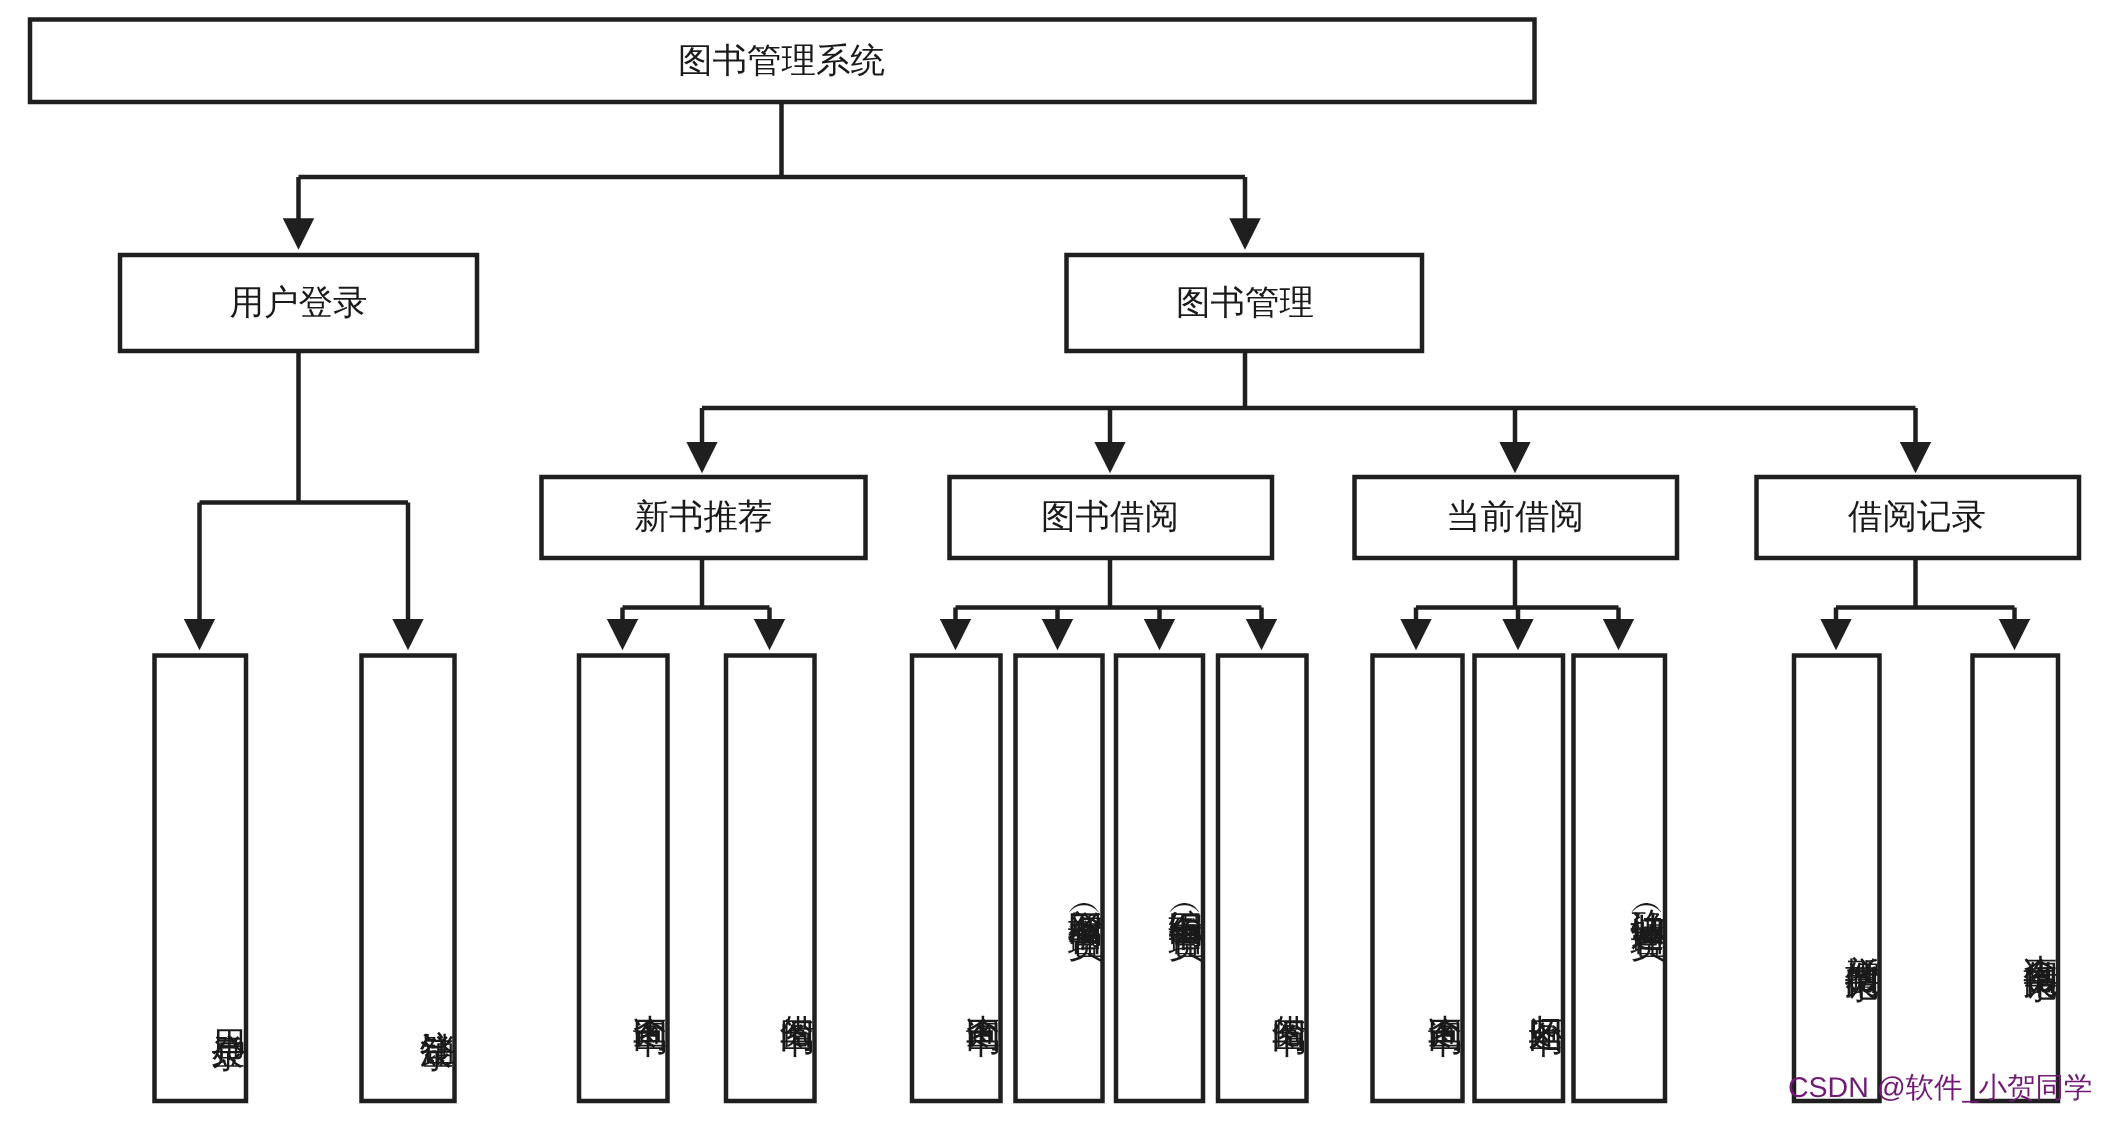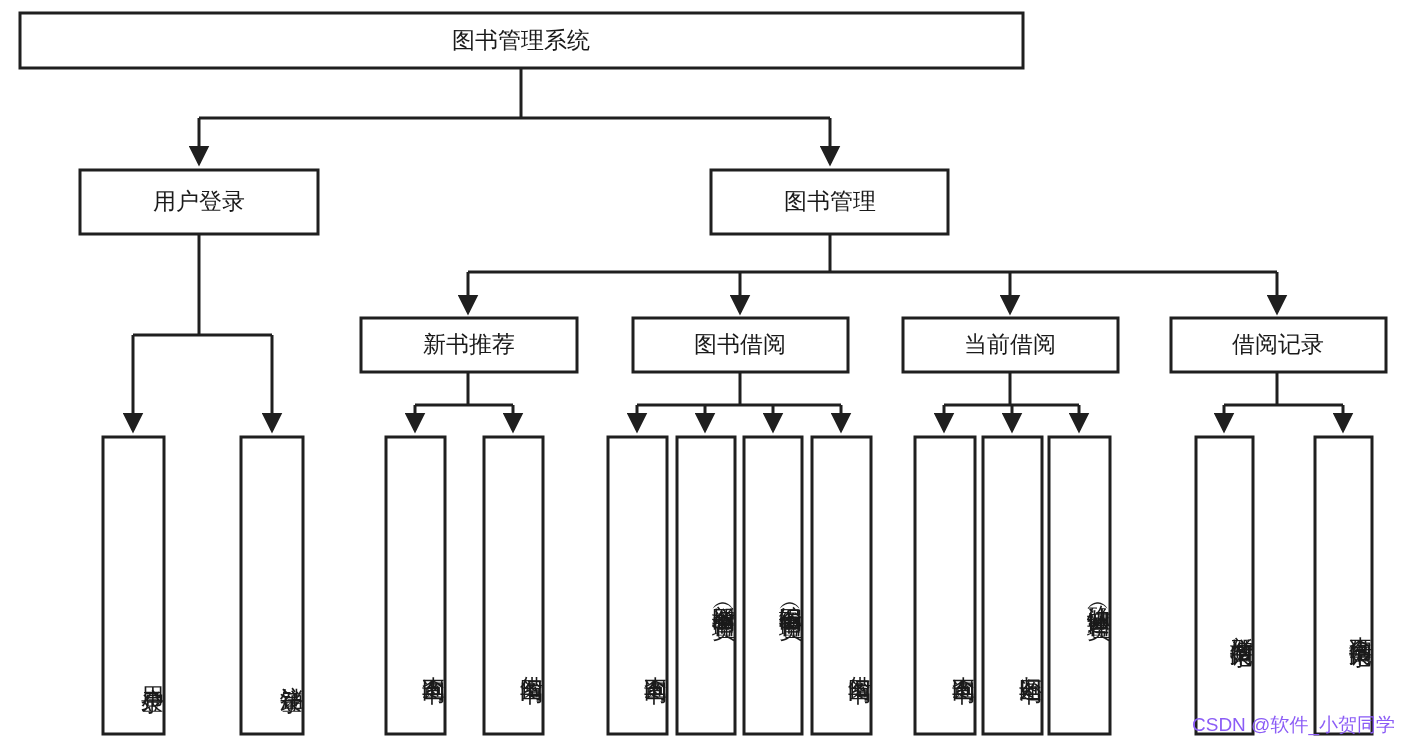--- a/index.html
+++ b/index.html
@@ -60,21 +60,21 @@
     line-height: 1;
     display: flex;
     align-items: flex-start;
     justify-content: center;
     pointer-events: none;
   }
   .watermark {
     position: absolute;
     font-family: "Liberation Sans", "DejaVu Sans", sans-serif;
     font-size: 19px;
-    color: #8b5cf6;
+    color: #701a75;
     white-space: nowrap;
     left: 1192px;
     top: 712px;
   }
 </style>
 </head>
 <body>
 
 <div id="diagram-root">
 

